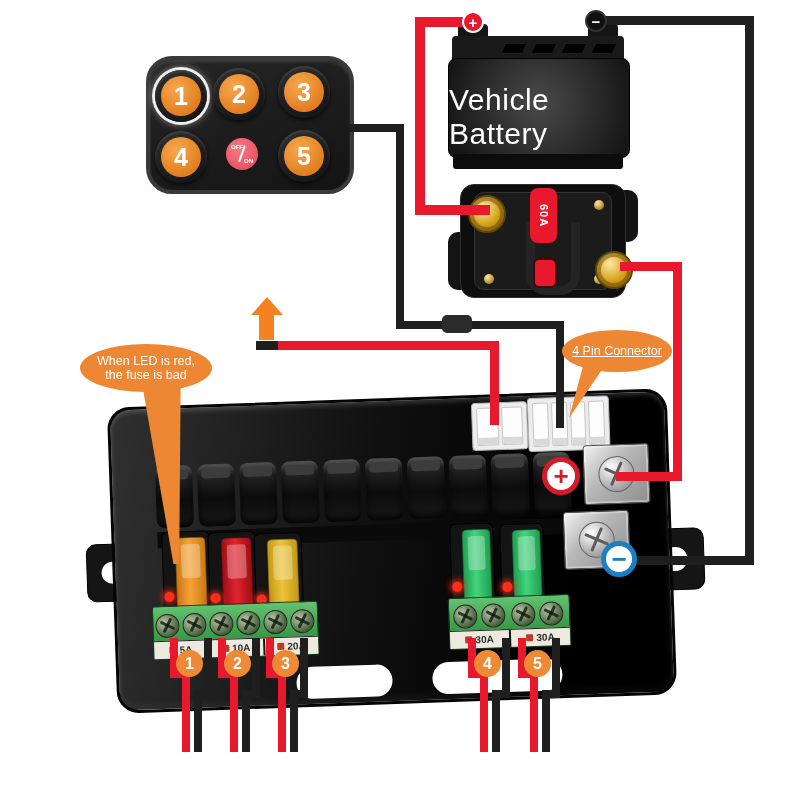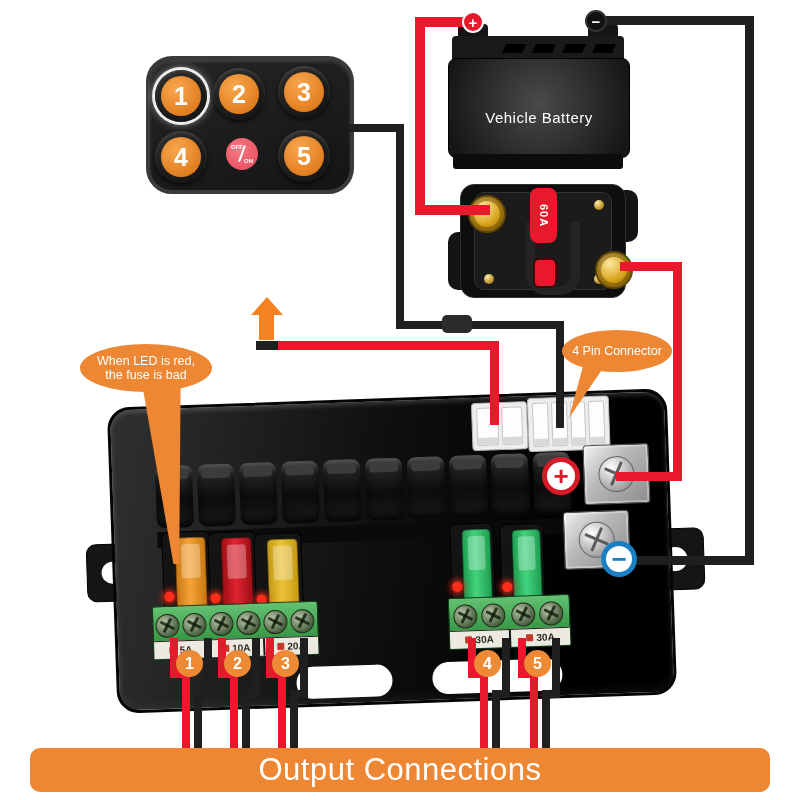--- a/index.html
+++ b/index.html
@@ -20,21 +20,21 @@
   .pb-off{position:absolute;top:6px;left:5px;font-size:6px;color:#fff;font-weight:bold;}
   .pb-on{position:absolute;bottom:6px;right:5px;font-size:6px;color:#fff;font-weight:bold;}
   .pb-slash{position:absolute;left:15px;top:7px;width:1.5px;height:17px;background:#fff;transform:rotate(20deg);}
 
   
   .battery{position:absolute;left:448px;top:22px;width:180px;height:150px;z-index:3;}
   .bat-lid{position:absolute;left:4px;top:14px;width:172px;height:26px;background:#1a1a1a;border-radius:4px;}
   .vent{position:absolute;top:8px;width:20px;height:9px;background:#000;transform:skewX(-25deg);}
   .bat-body{position:absolute;left:0;top:36px;width:180px;height:98px;border-radius:8px;border:1px solid #000;
             background:radial-gradient(circle at 50% 45%,#4a4a4a,#161616 90%);display:flex;align-items:center;justify-content:center;}
-  .bat-label{color:#fff;font-size:15px;letter-spacing:.5px;margin-top:18px;}
+  .bat-label{color:#fff;font-size:30px;letter-spacing:.5px;margin-top:18px;}
   .bat-bottom{position:absolute;left:5px;top:132px;width:170px;height:15px;background:#0c0c0c;border-radius:3px;}
   .post{position:absolute;top:2px;width:30px;height:16px;background:#151515;border-radius:4px;}
 
   
   .breaker{position:absolute;left:448px;top:180px;width:190px;height:120px;z-index:3;}
   .wing{position:absolute;background:#141414;border-radius:10px;display:flex;align-items:center;justify-content:center;}
   .hole{background:#fff;border-radius:50%;}
   .brk-body{position:absolute;left:12px;top:4px;width:164px;height:112px;background:#0e0e0e;border:1px solid #2e2e2e;border-radius:14px;}
   .brk-face{position:absolute;left:26px;top:12px;width:136px;height:96px;background:#1b1b1b;border:1px solid #333;border-radius:10px;}
   .bscrew{position:absolute;width:10px;height:10px;border-radius:50%;background:radial-gradient(circle at 35% 30%,#ffe9a0,#a87b10 80%);}
@@ -339,21 +339,18 @@
   <div class="tri-up"></div>
   <div class="shaft"></div>
 
   <div class="tail" style="left:136px;top:382px;width:72px;height:182px;clip-path:polygon(8% 0, 62% 0, 60% 100%, 52% 100%);"></div>
   <div class="bubble" style="left:80px;top:344px;width:132px;height:48px;font-size:12.5px;line-height:1.15;">
     <div>When LED is red,</div>
     <div>the fuse is bad</div>
   </div>
 
   <div class="tail" style="left:568px;top:360px;width:52px;height:58px;clip-path:polygon(32% 0, 78% 0, 2% 100%);"></div>
-  <div class="bubble" style="left:562px;top:330px;width:110px;height:42px;font-size:12.5px;">
+  <div class="bubble" style="left:562px;top:330px;width:110px;height:42px;font-size:12.5px;text-decoration:underline;">
     <div>4 Pin Connector</div>
   </div>
 
-  <div class="outbar">
-    <span>Output Connections</span>
-  </div>
 
 </div>
 
 </body></html>

